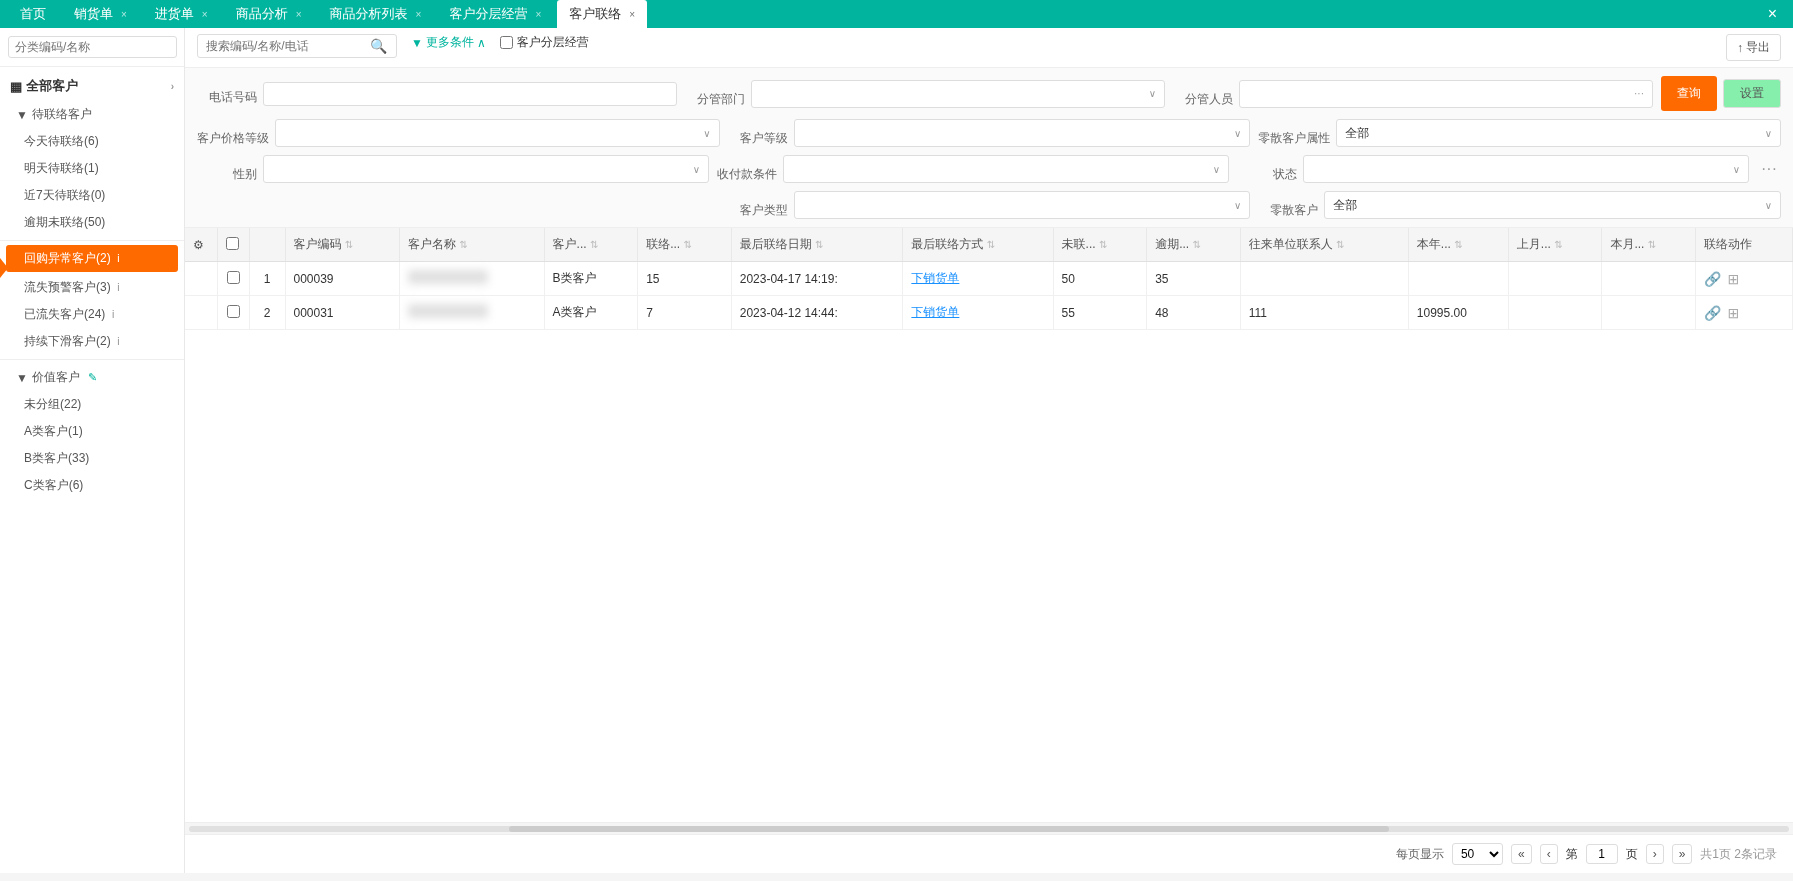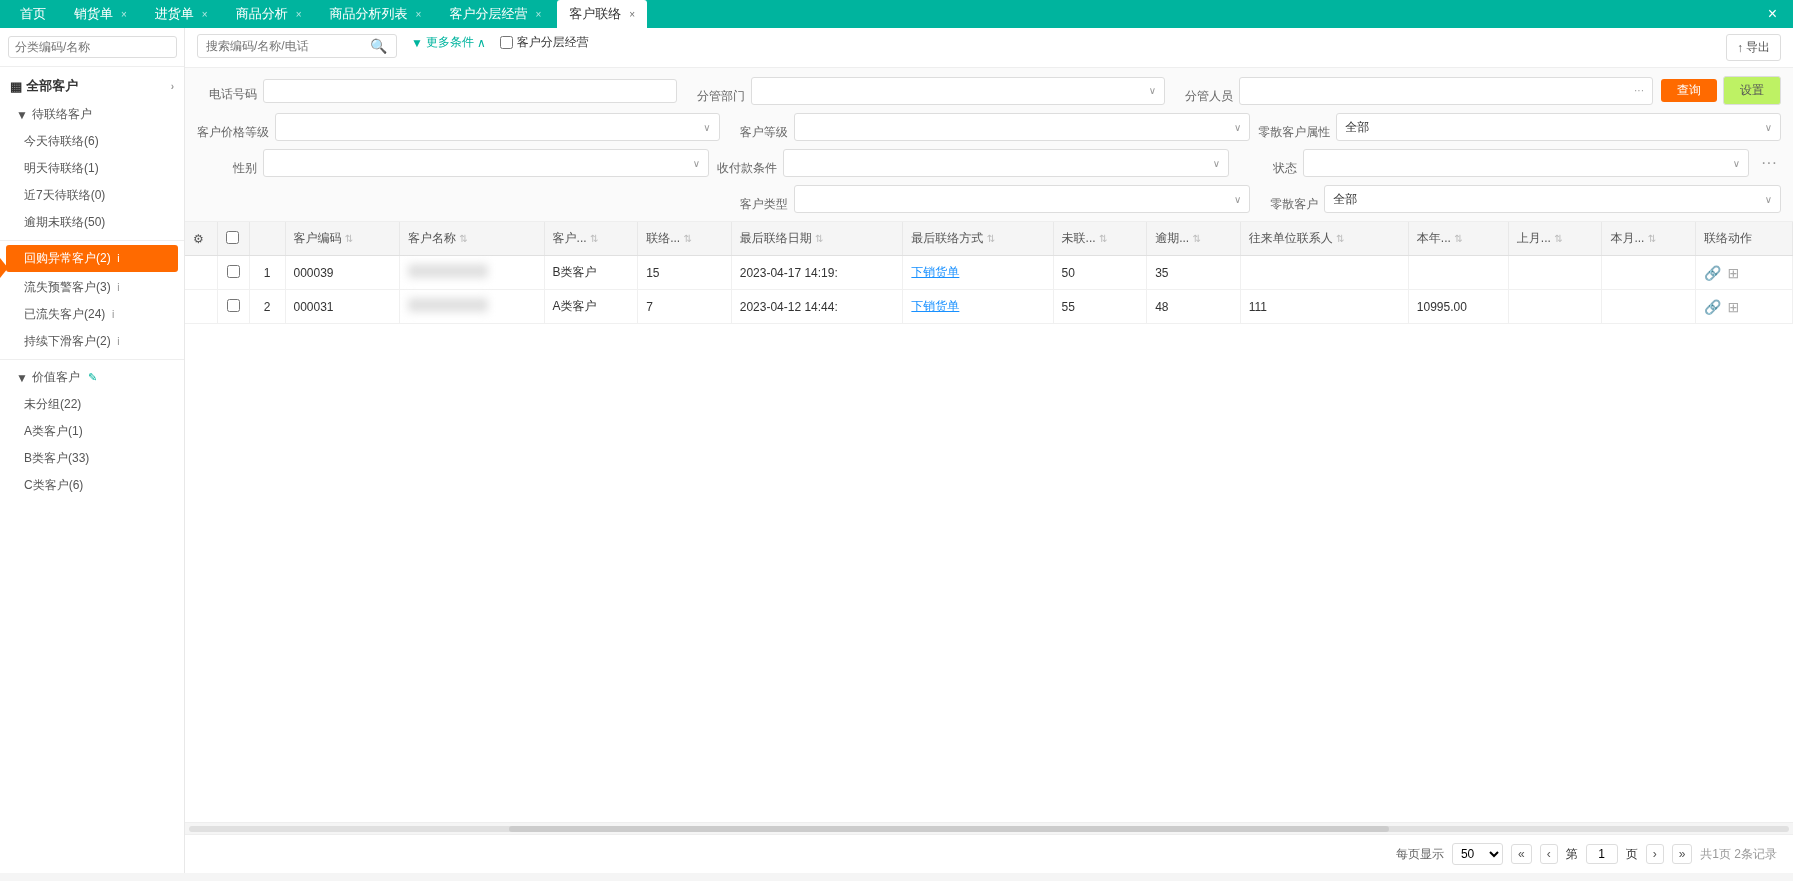--- a/index.html
+++ b/index.html
@@ -98,24 +98,24 @@
     .filter-select {
       flex: 1; display: flex; align-items: center; border: 1px solid #ddd; border-radius: 3px;
       padding: 4px 8px; background: #fff; cursor: pointer; justify-content: space-between;
       min-width: 0; height: 28px;
     }
     .filter-select-text { font-size: 12px; color: #333; flex: 1; }
     .filter-select-arrow { color: #999; font-size: 10px; }
     .filter-actions { display: flex; gap: 6px; align-items: center; }
     .btn-query {
       background: #ff6a00; color: #fff; border: none; border-radius: 3px;
-      padding: 3px 16px; cursor: pointer; font-size: 12px;
+      padding: 9px 16px; cursor: pointer; font-size: 12px;
     }
     .btn-settings {
-      background: #bef264; color: #555; border: 1px solid #ddd; border-radius: 3px;
+      background: #86efac; color: #555; border: 1px solid #ddd; border-radius: 3px;
       padding: 5px 16px; cursor: pointer; font-size: 12px;
     }
     .filter-more-dots { color: #999; cursor: pointer; font-size: 16px; padding: 0 4px; }
 
     
     .table-wrap { flex: 1; overflow: auto; }
     .data-table { width: 100%; border-collapse: collapse; font-size: 12px; }
     .data-table th {
       background: #f5f5f5; border-bottom: 1px solid #e0e0e0; border-right: 1px solid #e8e8e8;
       padding: 8px 8px; text-align: left; white-space: nowrap; color: #555; font-weight: normal;

